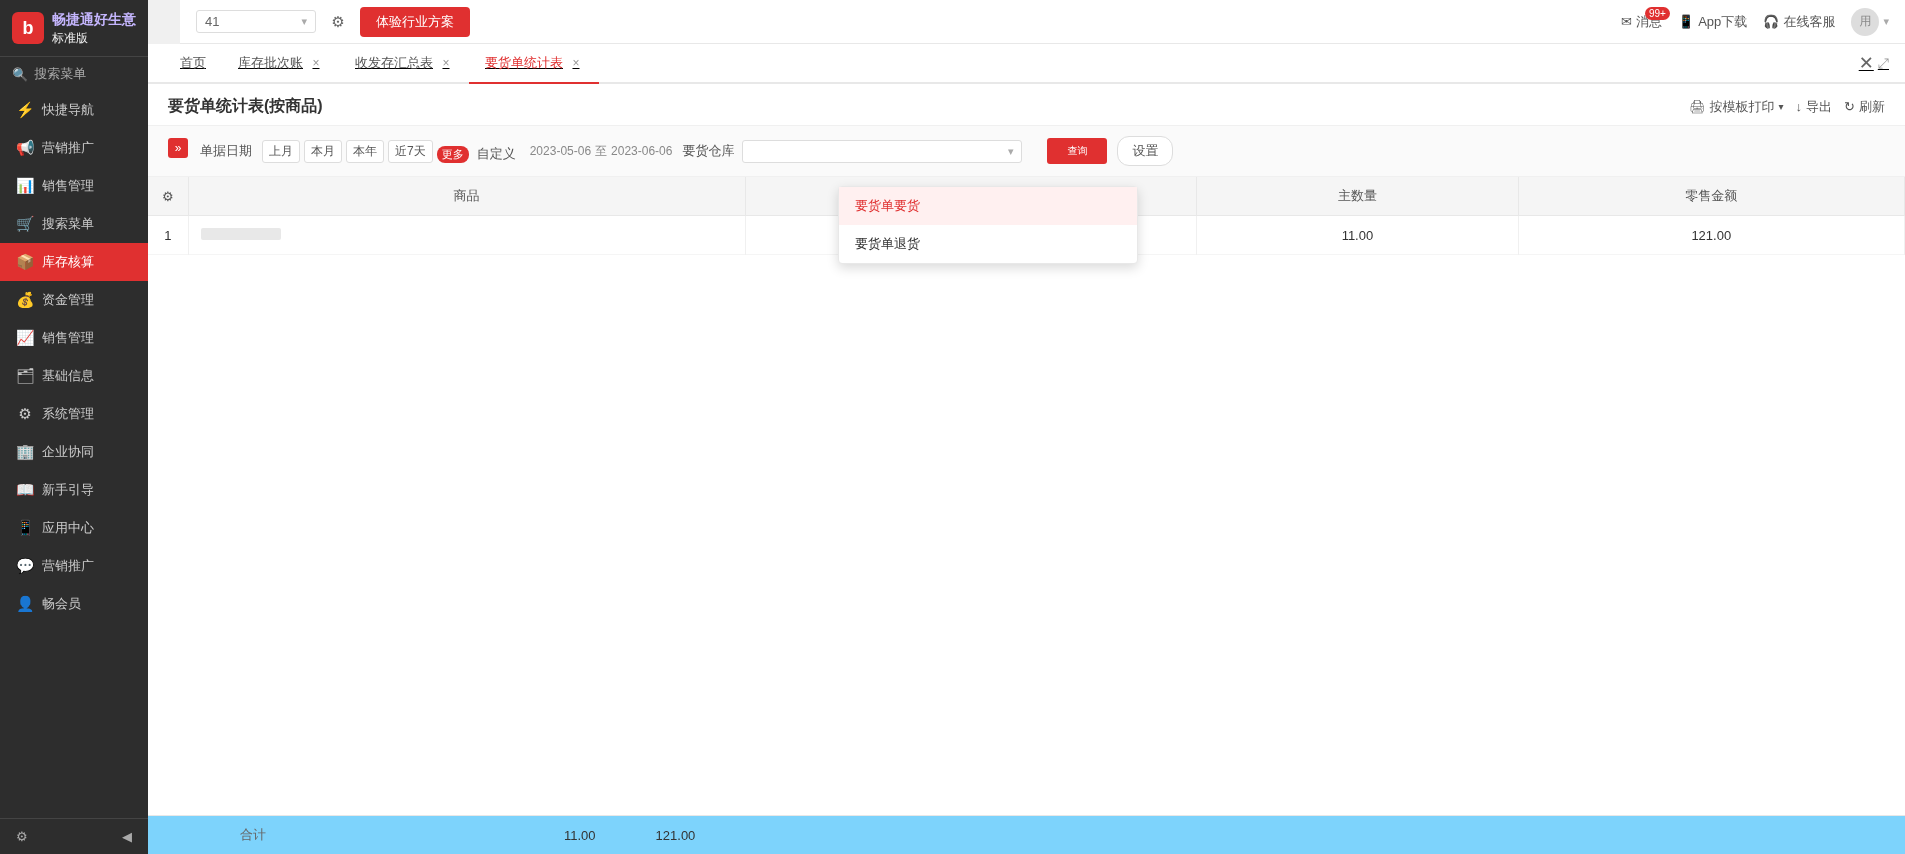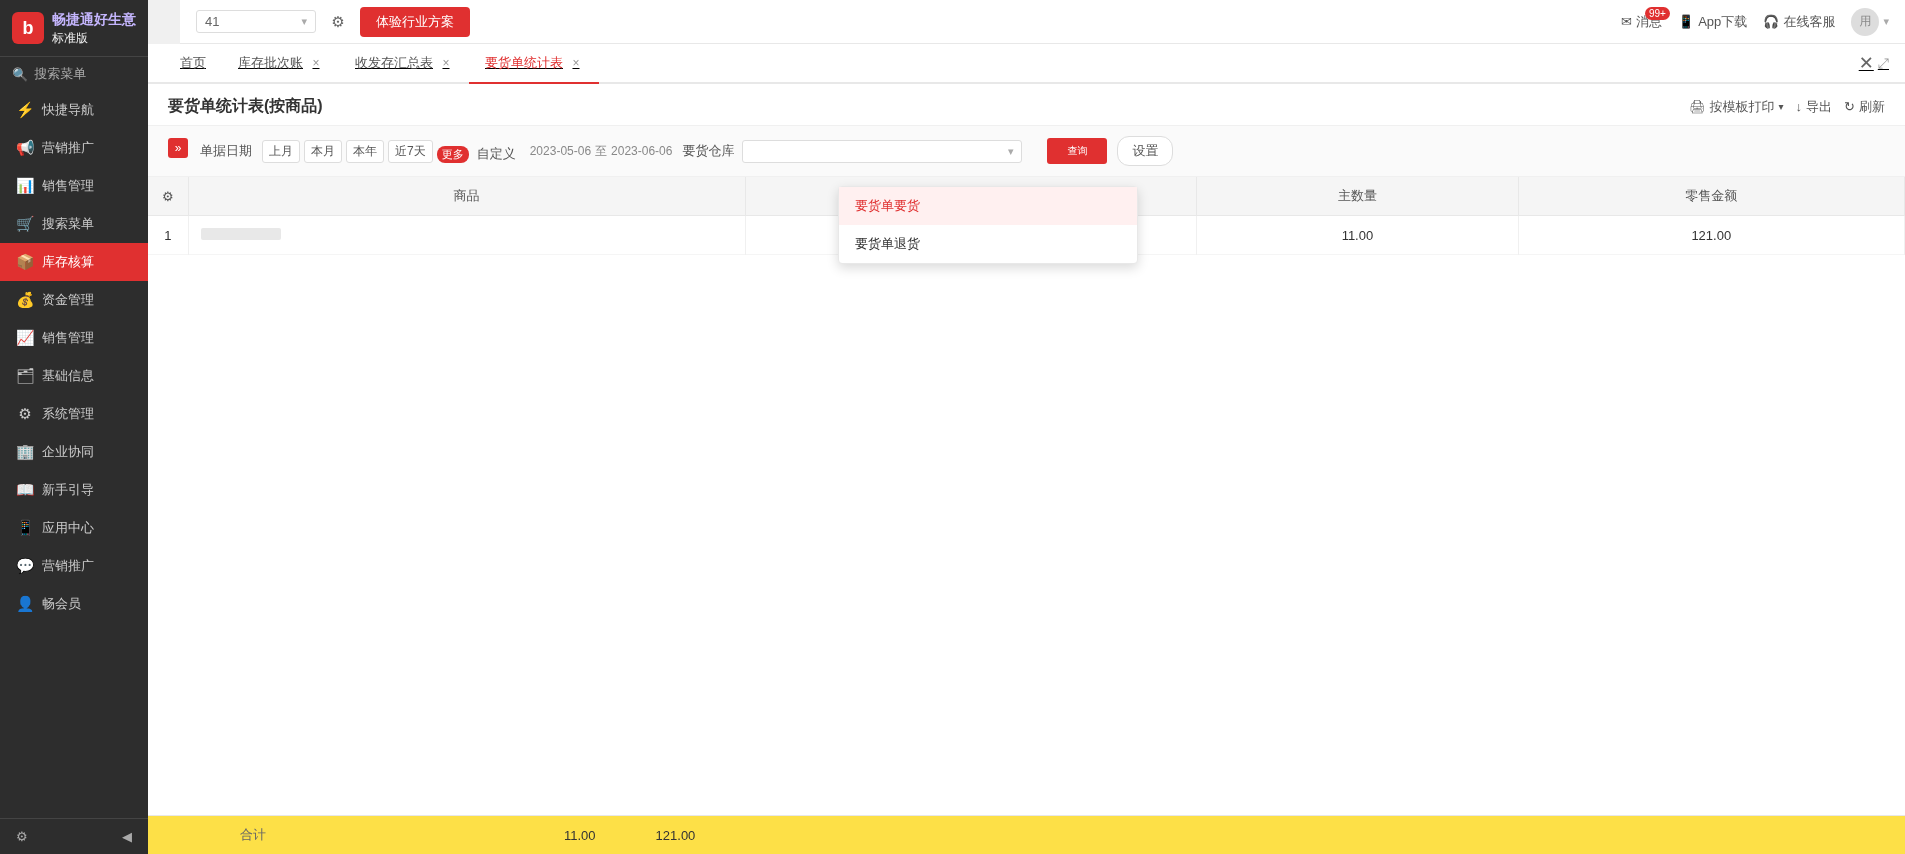--- a/index.html
+++ b/index.html
@@ -405,21 +405,21 @@
       display: inline-block;
       width: 80px;
       height: 12px;
       background: #e8e8e8;
       border-radius: 2px;
       margin-right: 6px;
     }
 
     
     .table-footer {
-      background: #fde047;
+      background: #7dd3fc;
       border-top: 1px solid #e8e8e8;
       padding: 10px 12px;
       display: flex;
       align-items: center;
       gap: 40px;
       font-size: 13px;
       flex-shrink: 0;
     }
     .footer-label { color: #666; margin-right: 8px; }
     .footer-col {

